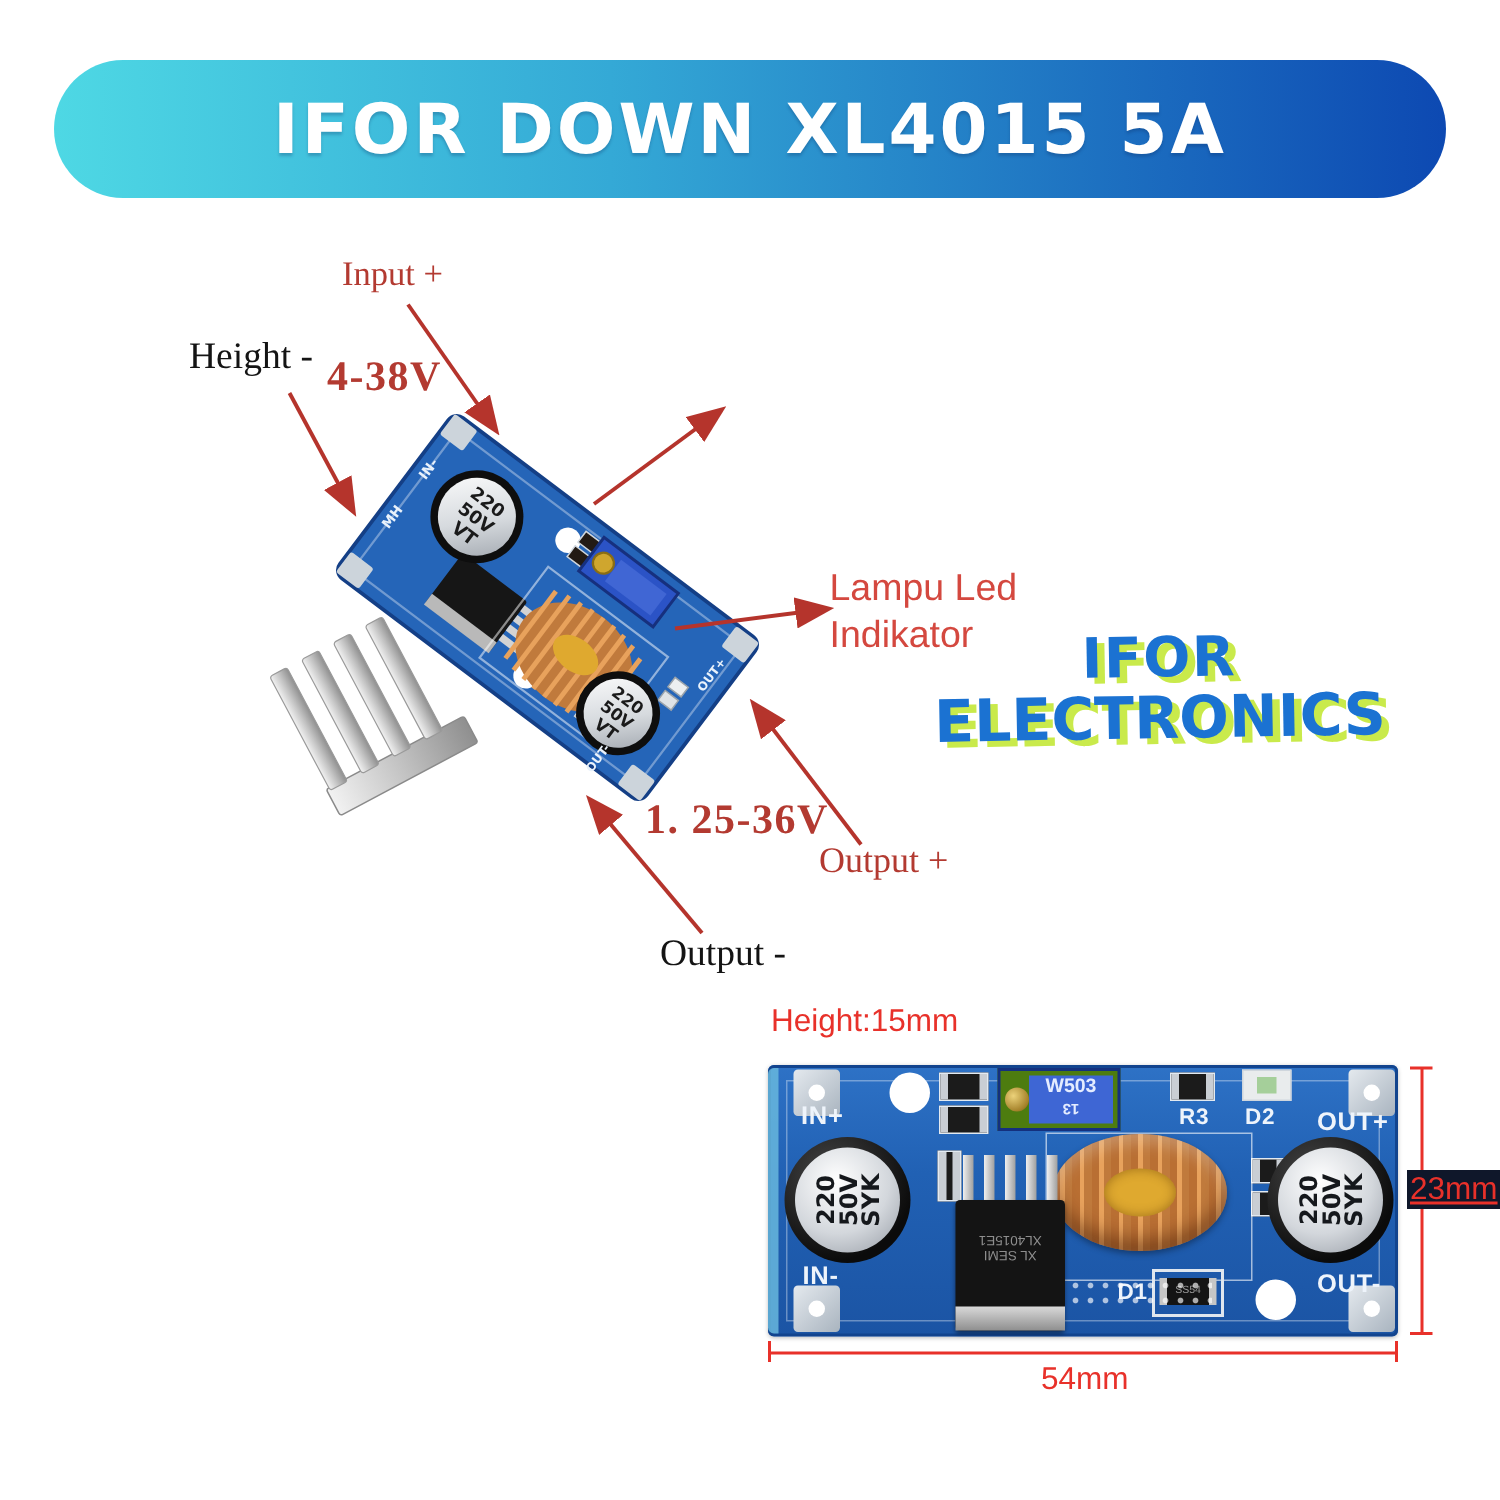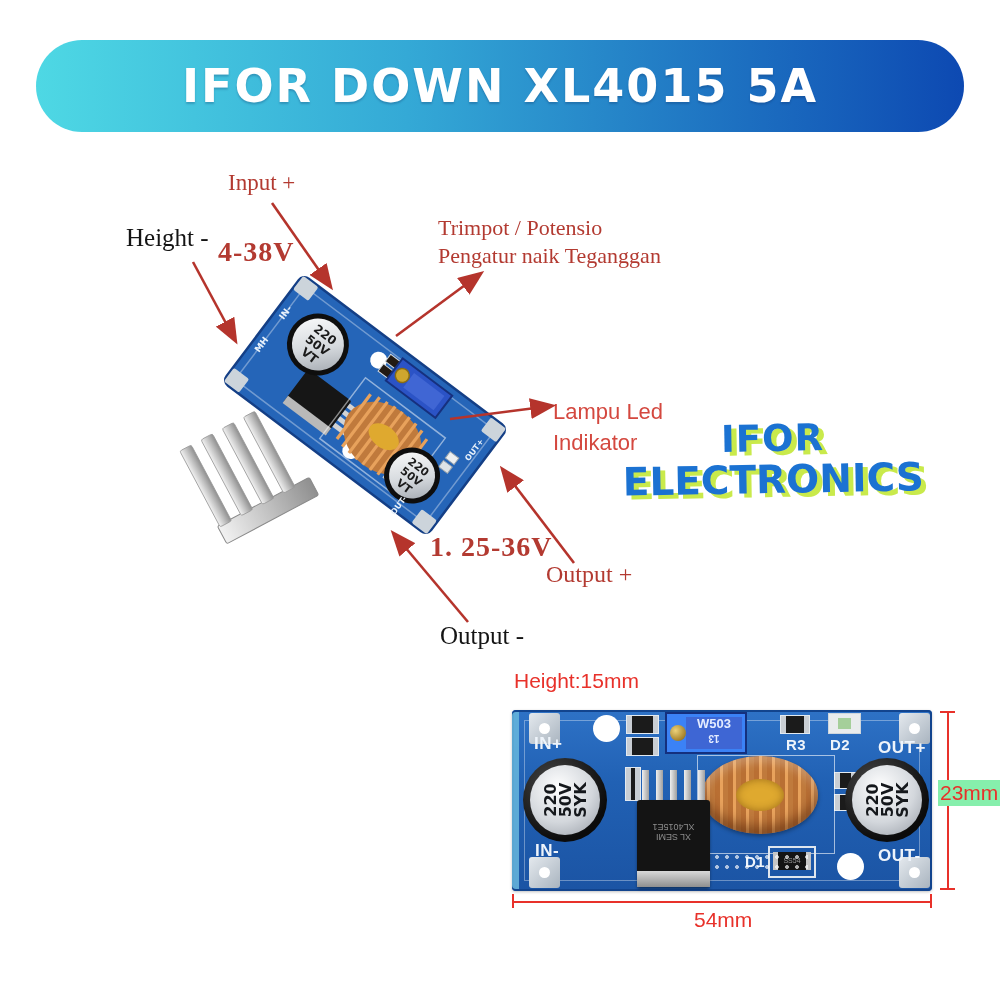--- a/index.html
+++ b/index.html
@@ -14,37 +14,37 @@
           font-size:46px;letter-spacing:2px;text-shadow:0 2px 2px rgba(10,40,90,.25);}
 
   
   .ann{position:absolute;font-family:"Liberation Serif",serif;line-height:1.15;}
   .red{color:#b33a31;}
   .blk{color:#141414;}
   .ann-input-plus{left:228px;top:170px;font-size:23px;}
   .ann-input-minus{left:126px;top:224px;font-size:25px;}
   .ann-input-v{left:203px;top:236px;font-size:28px;font-weight:bold;letter-spacing:1px;margin-left:15px;}
   .ann-trimpot{left:438px;top:214px;font-size:22px;line-height:28px;}
-  .ann-led{left:553px;top:396px;font-size:22px;line-height:31px;color:#d4483f;
+  .ann-led{left:553px;top:377px;font-size:25px;line-height:31px;color:#d4483f;
            font-family:"Liberation Sans",sans-serif;font-weight:500;}
   .ann-output-v{left:430px;top:531px;font-size:28px;font-weight:bold;letter-spacing:1px;}
   .ann-output-plus{left:546px;top:561px;font-size:24px;}
   .ann-output-minus{left:440px;top:622px;font-size:25px;text-align:center;}
 
   
   .logo{position:absolute;left:598px;top:420px;width:350px;text-align:center;
         font-family:"DejaVu Sans",sans-serif;font-weight:800;color:#1b72d2;
         text-shadow:5px 4px 0 #c9ea4b;transform:rotate(-1deg);}
   .logo-l1{font-size:37px;line-height:38px;letter-spacing:1px;}
   .logo-l2{font-size:39px;line-height:44px;letter-spacing:0px;}
 
   
   .dim-red{position:absolute;color:#e8312a;font-size:21px;font-family:"Liberation Sans",sans-serif;}
   .dline{position:absolute;background:#e8312a;}
-  .dim-depth{left:938px;top:780px;background:#86efac;padding:1px 2px;}
+  .dim-depth{left:938px;top:780px;background:#0f172a;padding:1px 2px;text-decoration:underline;}
   .dim-width{left:694px;top:908px;}
   .dim-height{left:514px;top:669px;font-size:21px;}
 
   
   .bphoto{position:absolute;left:512px;top:710px;width:420px;height:181px;}
   .pcb{position:absolute;left:0;top:0;right:0;bottom:0;border-radius:4px;
        background:linear-gradient(180deg,#2e72c6 0%,#2161b4 40%,#1b54a4 100%);
        box-shadow:inset 0 0 0 2px #12448e, 0 1px 3px rgba(0,0,0,.25);}
   .pcb-edge{position:absolute;left:0;top:2px;width:7px;height:177px;background:#67b7dd;
        opacity:.85;border-radius:4px 0 0 4px;}
@@ -56,21 +56,21 @@
   .silk{position:absolute;color:#eef4fb;font-weight:bold;font-size:17px;letter-spacing:.5px;}
   .silk-sm{font-size:15px;}
   .cap{position:absolute;width:84px;height:84px;border-radius:50%;
        background:radial-gradient(circle at 35% 30%,#454545,#0b0b0b 72%);}
   .cap .top{position:absolute;left:7px;top:7px;width:70px;height:70px;border-radius:50%;
        background:radial-gradient(circle at 40% 32%,#ffffff,#d3d7dc 55%,#949aa3);}
   .cap .ctxt{position:absolute;left:7px;top:7px;width:70px;height:70px;display:flex;
        flex-direction:column;align-items:center;justify-content:center;
        transform:rotate(-90deg);color:#15181c;font-weight:bold;font-size:16px;line-height:15px;
        font-family:"DejaVu Sans",sans-serif;}
-  .trimpot{position:absolute;left:153px;top:2px;width:82px;height:42px;background:#3b82f6;
+  .trimpot{position:absolute;left:153px;top:2px;width:82px;height:42px;background:#4d7c0f;
        border:2px solid #14307e;box-sizing:border-box;}
   .trimpot .tbody{position:absolute;right:3px;top:3px;width:56px;height:32px;background:#3e66d4;
        color:#e4ecff;text-align:center;font-size:13px;font-weight:bold;line-height:14px;}
   .trimpot .t2{font-size:10px;transform:rotate(180deg);font-weight:bold;}
   .screw{position:absolute;left:3px;top:11px;width:16px;height:16px;border-radius:50%;
        background:radial-gradient(circle at 35% 35%,#ecd27a,#a4812a 70%,#6e5410);}
   .torbox{position:absolute;left:185px;top:45px;width:136px;height:97px;
        border:1.5px solid rgba(255,255,255,.6);}
   .toroid{position:absolute;left:190px;top:46px;width:116px;height:78px;border-radius:50%;
        background:repeating-linear-gradient(90deg,#b96f33 0 5px,#e8a25c 5px 8px,#c07a3c 8px 13px);
@@ -106,24 +106,20 @@
 
 <div class="canvas">
 
   <div class="banner">
     <div class="banner-title">IFOR DOWN XL4015 5A</div>
   </div>
 
   <div class="ann red ann-input-plus">Input +</div>
   <div class="ann blk ann-input-minus">Height -</div>
   <div class="ann red ann-input-v">4-38V</div>
-  <div class="ann red ann-trimpot">
-    <div>Trimpot / Potensio</div>
-    <div>Pengatur naik Teganggan</div>
-  </div>
   <div class="ann ann-led">
     <div>Lampu Led</div>
     <div>Indikator</div>
   </div>
   <div class="ann red ann-output-v">1. 25-36V</div>
   <div class="ann red ann-output-plus">Output +</div>
   <div class="ann blk ann-output-minus">Output -</div>
 
   <div class="logo">
     <div class="logo-l1">IFOR</div>

